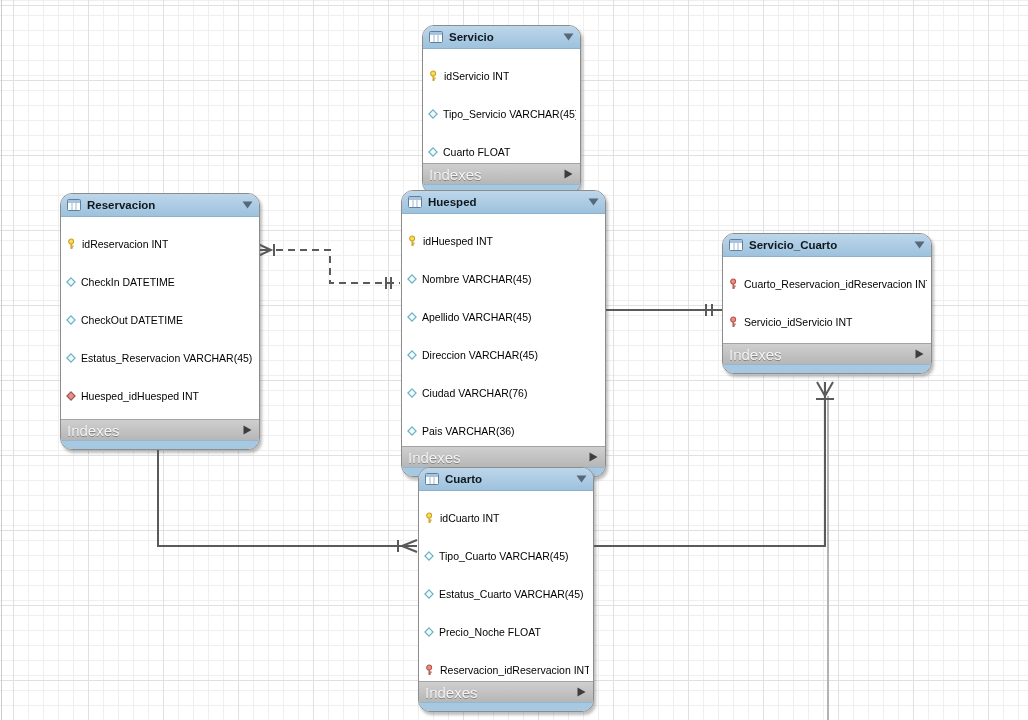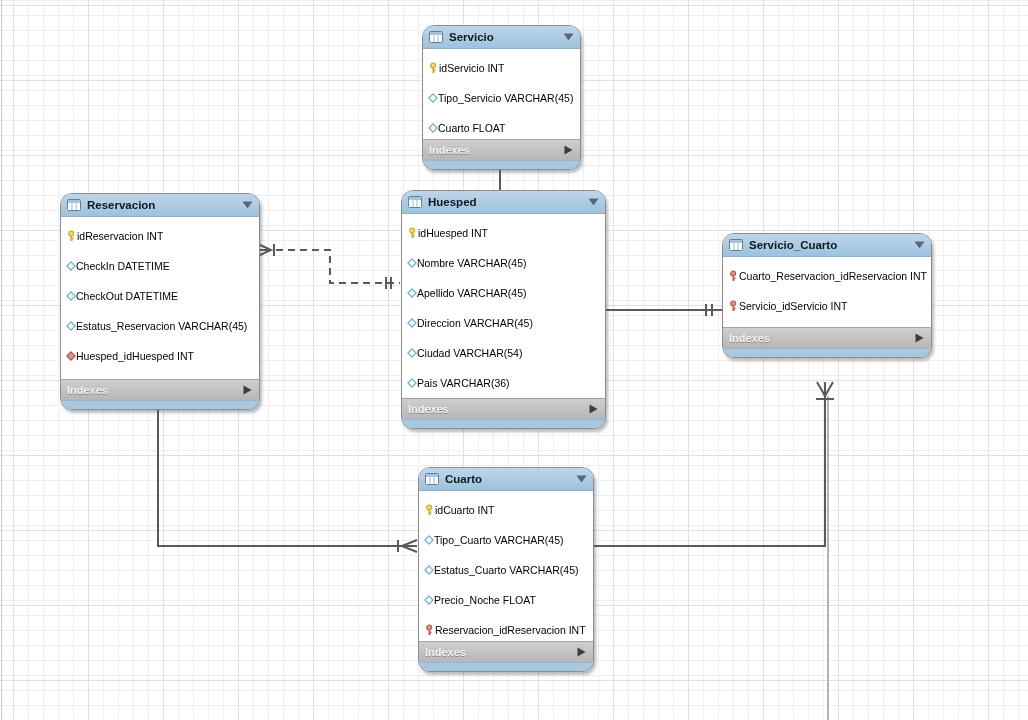--- a/index.html
+++ b/index.html
@@ -30,33 +30,33 @@
     box-shadow:2px 3px 3px rgba(90,90,90,.4);
     overflow:hidden;
   }
   .tbl-header{
     height:22px;display:flex;align-items:center;gap:6px;padding:0 6px;
     background:linear-gradient(#bdd6ea,#9dc2dd);
     border-bottom:1px solid #8fb0c9;
   }
   .tbl-title{font-size:11.5px;font-weight:bold;color:#10181f;flex:1 1 auto;white-space:nowrap;overflow:hidden;}
   .tbl-row{
-    height:22px;display:flex;align-items:center;padding:8px 4px 0 5px;
+    height:22px;display:flex;align-items:center;gap:5px;padding:16px 4px 0 5px;
     background:#ffffff;white-space:nowrap;
   }
   .tbl-row .col-label{font-size:10.5px;color:#000;white-space:nowrap;overflow:hidden;}
   .tbl-filler{background:#fff;}
   .tbl-footer{
     height:20px;display:flex;align-items:center;justify-content:space-between;
     padding:0 7px 0 6px;
     background:linear-gradient(#cfcfcf,#b6b6b6);
     border-top:1px solid #a3a3a3;
   }
   .tbl-footer .idx-label{
-    font-size:11px;font-weight:bold;color:#f4f4f4;
+    font-size:15px;font-weight:normal;color:#f4f4f4;
     text-shadow:0 1px 0 rgba(0,0,0,.3);
   }
   .tbl-strip{height:8px;background:#a6c9e1;border-top:1px solid #94b7d1;}
   .icon{display:inline-flex;align-items:center;flex:0 0 auto;}
 </style>
 </head>
 <body>
 
 <div id="canvas">
   <div class="edge-line"></div>
@@ -273,21 +273,21 @@
             </svg>
           </span>
           <span class="col-label">Direccion VARCHAR(45)</span>
         </div>
         <div class="tbl-row">
           <span class="icon">
             <svg width="10" height="10" viewBox="0 0 10 10">
               <path d="M5 0.9 L9.1 5 L5 9.1 L0.9 5 Z" fill="#f4fbfd" stroke="#6ab2c4" stroke-width="1.2"></path>
             </svg>
           </span>
-          <span class="col-label">Ciudad VARCHAR(54)</span>
+          <span class="col-label">Ciudad VARCHAR(76)</span>
         </div>
         <div class="tbl-row">
           <span class="icon">
             <svg width="10" height="10" viewBox="0 0 10 10">
               <path d="M5 0.9 L9.1 5 L5 9.1 L0.9 5 Z" fill="#f4fbfd" stroke="#6ab2c4" stroke-width="1.2"></path>
             </svg>
           </span>
           <span class="col-label">Pais VARCHAR(36)</span>
         </div>
         <div class="tbl-filler" style="height: 4px;"></div>

